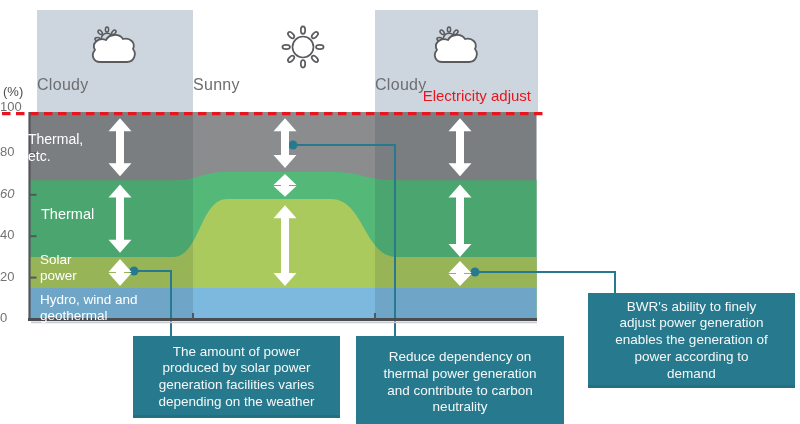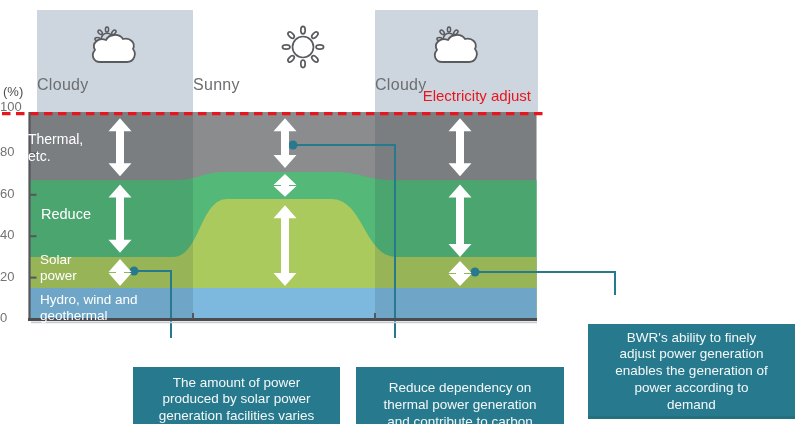--- a/index.html
+++ b/index.html
@@ -27,21 +27,21 @@
   #lbl-nuclear{left:41px;top:206px;font-size:14.5px;}
   #lbl-solar{left:40px;top:252px;width:54px;font-size:13.5px;line-height:1.18;}
   #lbl-hydro{left:40px;top:292px;width:136px;font-size:13.5px;line-height:1.18;}
   
   .demand-label{position:absolute;left:330px;top:87px;width:201px;text-align:right;
                 font-size:15px;color:#e8151e;font-weight:500;}
   
   .callout{position:absolute;background:#277a8d;color:#f5f8f9;display:flex;align-items:center;
            justify-content:center;text-align:center;white-space:pre-line;font-size:13.5px;
            line-height:1.24;font-weight:500;padding:6px 8px;box-sizing:border-box;
-           box-shadow:inset 0 -3px 0 rgba(0,0,0,0.08);margin-top:31px;}
+           box-shadow:inset 0 -3px 0 rgba(0,0,0,0.08);}
   #callout-1{left:133px;top:336px;width:207px;height:82px;}
   #callout-2{left:356px;top:336px;width:208px;height:93px;}
   #callout-3{left:588px;top:293px;width:207px;height:95px;}
 </style>
 </head>
 <body>
 
 <div class="stage">
 
   <div class="wcol shaded" id="wcol-left">
@@ -89,21 +89,21 @@
                C -6 -15 4 -16 8 -10 C 15 -12 21 -6 18 0 C 22 5 19 13 12 13 Z"></path>
     </svg>
     <div class="wlabel">Cloudy</div>
   </div>
 
   <div class="ylabel">(%)</div>
   <div id="ytick-labels">
       <div class="ytick" style="top: 310px;">0</div>
       <div class="ytick" style="top: 268.6px;">20</div>
       <div class="ytick" style="top: 227.2px;">40</div>
-      <div class="ytick" style="top: 185.8px;">60</div>
+      <div class="ytick" style="top: 185.8px; font-style: italic;">60</div>
       <div class="ytick" style="top: 144.4px;">80</div>
       <div class="ytick" style="top: 99px;">100</div>
     </div>
 
   <svg class="chart" width="800" height="424">
     <g id="layers">
         <path d="M 30 112.00000000000003 L 173 112.00000000000003 C 200 112.00000000000003 200 112.00000000000003 227 112.00000000000003 L 331 112.00000000000003 C 364 112.00000000000003 364 112.00000000000003 397 112.00000000000003 L 536.5 112.00000000000003 L 536.5 319 L 30 319 Z" fill="#8a8c8e"></path>
         <path d="M 30 180.31 L 173 180.31 C 200 180.31 200 172.03 227 172.03 L 331 172.03 C 364 172.03 364 180.31 397 180.31 L 536.5 180.31 L 536.5 319 L 30 319 Z" fill="#53b878"></path>
         <path d="M 30 256.9 L 173 256.9 C 200 256.9 200 198.94 227 198.94 L 331 198.94 C 364 198.94 364 256.9 397 256.9 L 536.5 256.9 L 536.5 319 L 30 319 Z" fill="#abca5d"></path>
         <path d="M 30 287.95 L 173 287.95 C 200 287.95 200 287.95 227 287.95 L 331 287.95 C 364 287.95 364 287.95 397 287.95 L 536.5 287.95 L 536.5 319 L 30 319 Z" fill="#7db9de"></path>
@@ -150,21 +150,21 @@
     </g>
     <g id="yticks">
         <line x1="30" y1="277.6" x2="36.5" y2="277.6" stroke="#54565a" stroke-width="2"></line>
         <line x1="30" y1="236.2" x2="36.5" y2="236.2" stroke="#54565a" stroke-width="2"></line>
         <line x1="30" y1="194.8" x2="36.5" y2="194.8" stroke="#54565a" stroke-width="2"></line>
         <line x1="30" y1="153.4" x2="36.5" y2="153.4" stroke="#54565a" stroke-width="2"></line>
       </g>
   </svg>
 
   <div class="layer-label" id="lbl-thermal">Thermal, etc.</div>
-  <div class="layer-label" id="lbl-nuclear">Reduce</div>
+  <div class="layer-label" id="lbl-nuclear">Thermal</div>
   <div class="layer-label" id="lbl-hydro">Hydro, wind and geothermal</div>
   <div class="layer-label" id="lbl-solar">Solar power</div>
 
   <div class="demand-label">Electricity adjust</div>
 
   <div class="callout" id="callout-1">The amount of power
 produced by solar power
 generation facilities varies
 depending on the weather</div>
   <div class="callout" id="callout-2">Reduce dependency on

